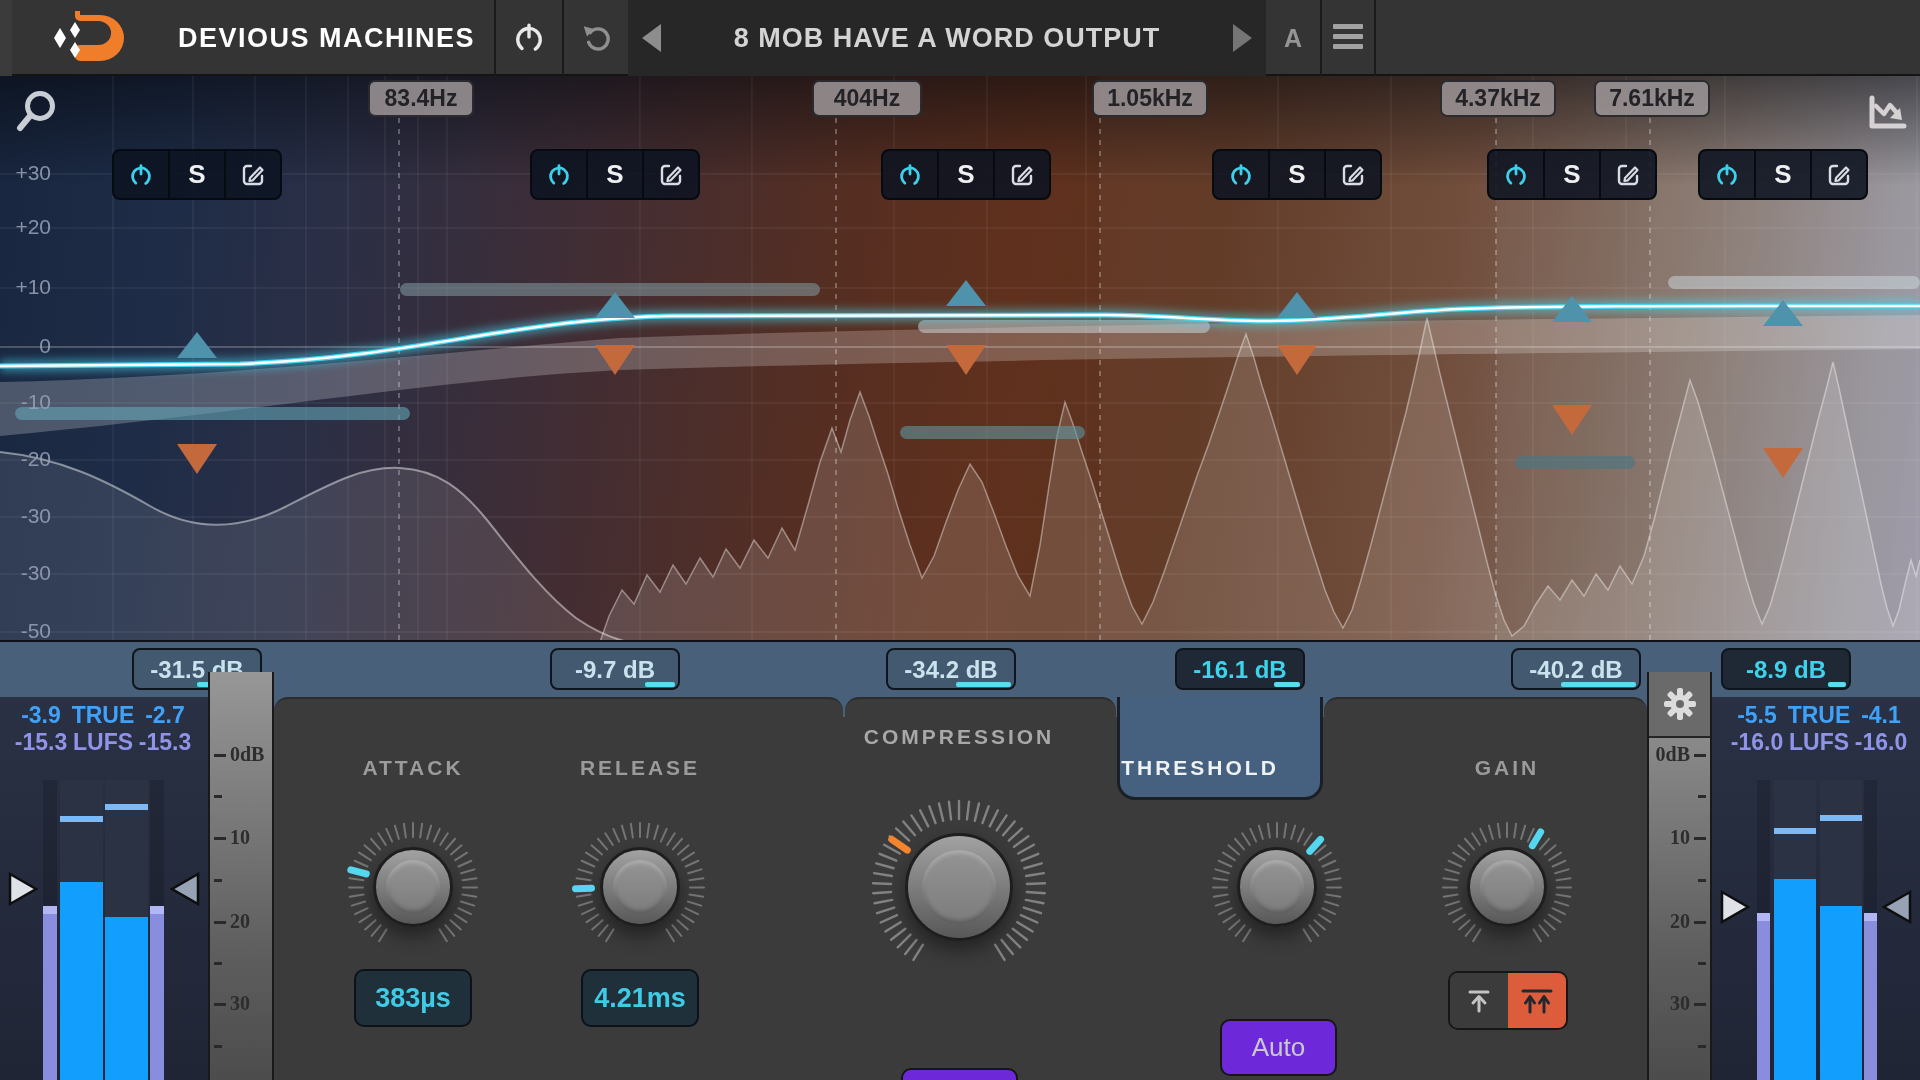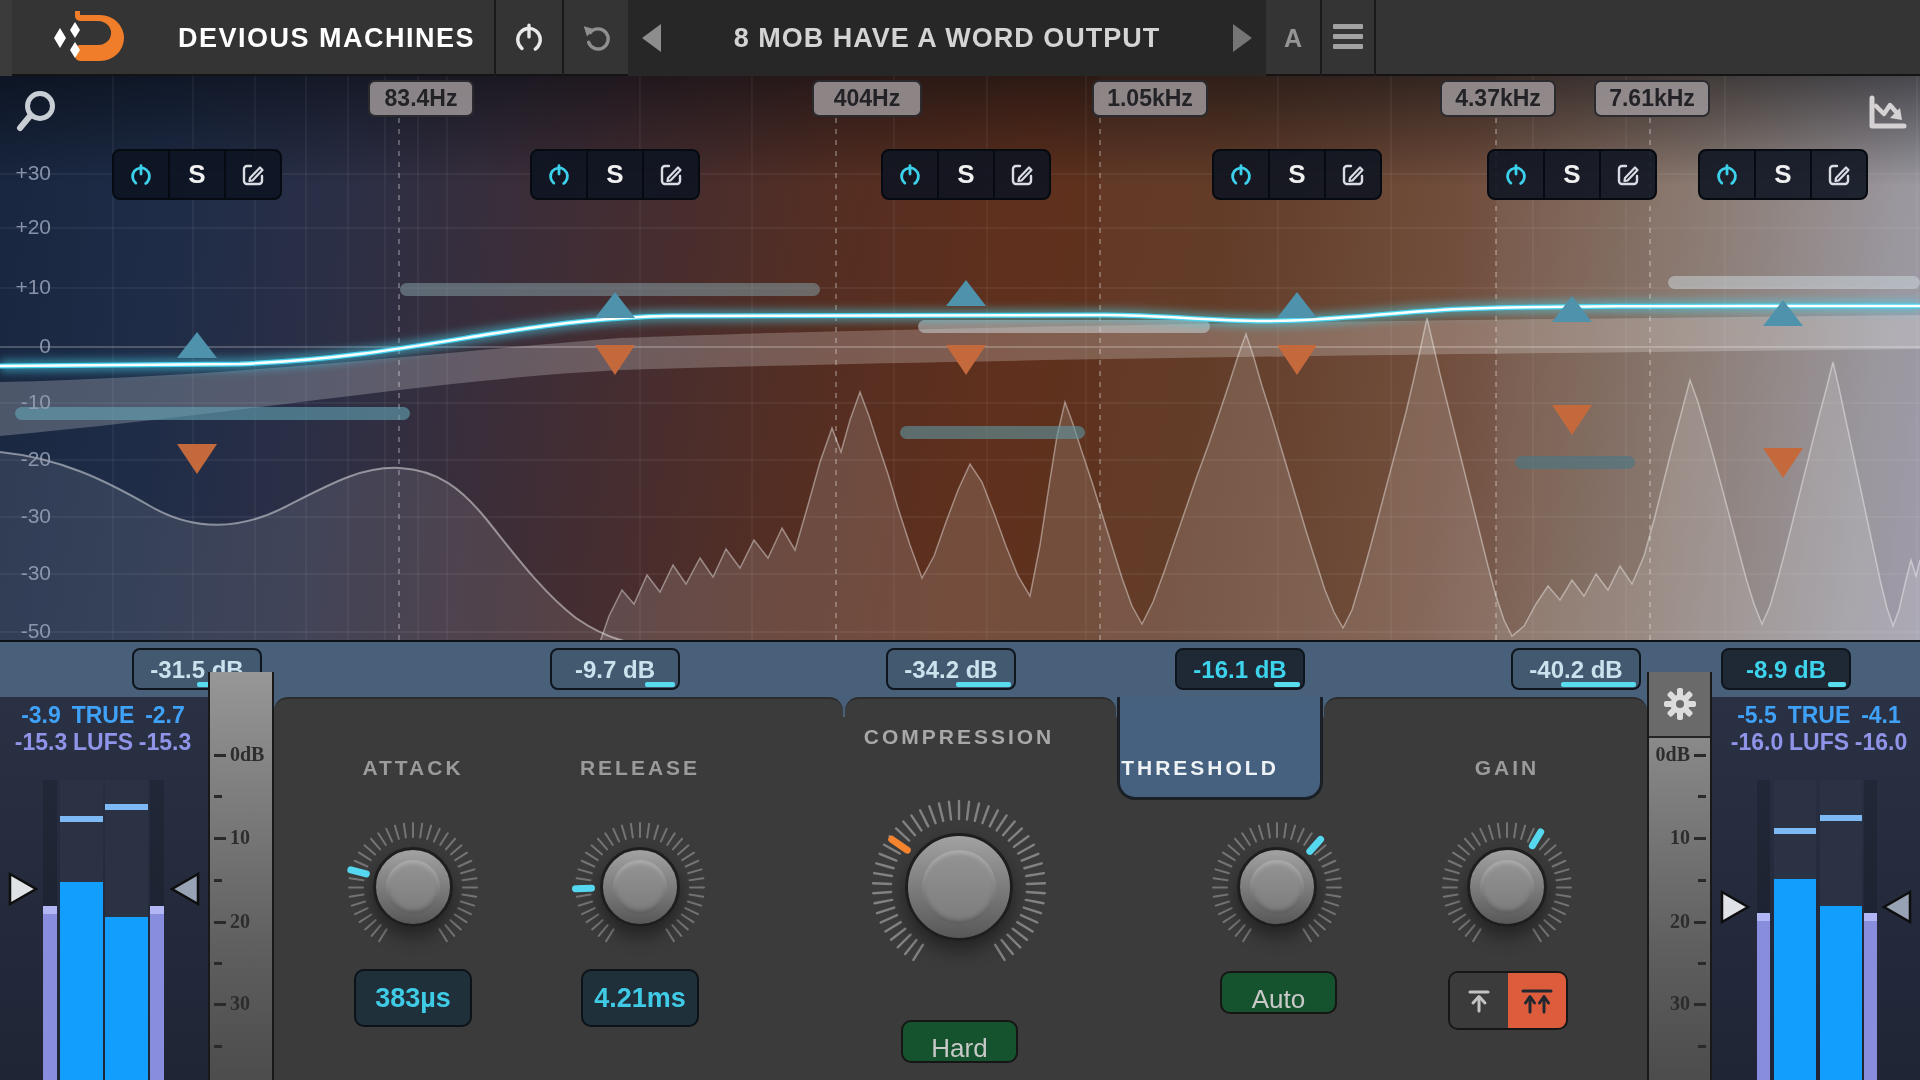--- a/index.html
+++ b/index.html
@@ -36,21 +36,21 @@
   .thbox{position:absolute;top:6px;width:130px;height:42px;line-height:40px;text-align:center;background:#42596f;border:2px solid #0f151c;border-radius:8px;box-sizing:border-box;color:#c9e3ee;font-size:24px;font-weight:600;}
   .thbox.hl{background:#1e2935;color:#3ed3ec;}
   .thline{position:absolute;right:3px;bottom:1px;height:5px;background:#58dcef;border-radius:2px;}
   
   .panel{position:absolute;background:#3b3b3b;border-top:2px solid rgba(0,0,0,0.25);box-sizing:border-box;}
   .panel.rnd{border-radius:14px 14px 0 0;}
   #tab{position:absolute;left:1117px;top:697px;width:206px;height:103px;background:#45617f;border:3px solid #1a2026;border-top:none;border-radius:0 0 18px 18px;box-sizing:border-box;}
   .seclabel{position:absolute;text-align:center;color:#9b9b9b;font-size:21px;font-weight:bold;letter-spacing:3px;}
   .seclabel.white{color:#eef2f5;}
   .valbox{position:absolute;width:118px;height:58px;line-height:54px;text-align:center;background:#20303b;border:2px solid #0c1218;border-radius:10px;box-sizing:border-box;color:#3fcbe6;font-size:27px;font-weight:bold;}
-  .modebtn{position:absolute;width:117px;height:43px;line-height:53px;text-align:center;background:#14532d;border:2px solid #161616;border-radius:10px;box-sizing:border-box;color:#c9c9c9;font-size:26px;}
+  .modebtn{position:absolute;width:117px;height:57px;line-height:53px;text-align:center;background:#6d28d9;border:2px solid #161616;border-radius:10px;box-sizing:border-box;color:#c9c9c9;font-size:26px;margin-top:48px;}
   #gainbtns{position:absolute;left:1448px;top:971px;width:120px;height:59px;display:flex;border:2px solid #161616;border-radius:10px;overflow:hidden;box-sizing:border-box;}
   #gainbtns .gcell{flex:1;display:flex;align-items:center;justify-content:center;background:#3b3b3b;}
   #gainbtns .gcell.active{background:#dd5c3c;}
   
   .knob{position:absolute;}
   .knob .body{position:absolute;border-radius:50%;background:linear-gradient(180deg,#a2a2a2,#585858);border:3px solid #1e1e1e;box-shadow:0 10px 18px rgba(0,0,0,0.4);box-sizing:border-box;}
   .knob .inner{position:absolute;border-radius:50%;background:linear-gradient(180deg,#949494,#7c7c7c);box-shadow:inset 0 3px 4px rgba(255,255,255,0.28), inset 0 -3px 5px rgba(0,0,0,0.3);}
   .knob .indwrap{position:absolute;left:0;top:0;right:0;bottom:0;}
   .knob .ind{position:absolute;width:7px;border-radius:4px;background:#55d8ef;}
   

